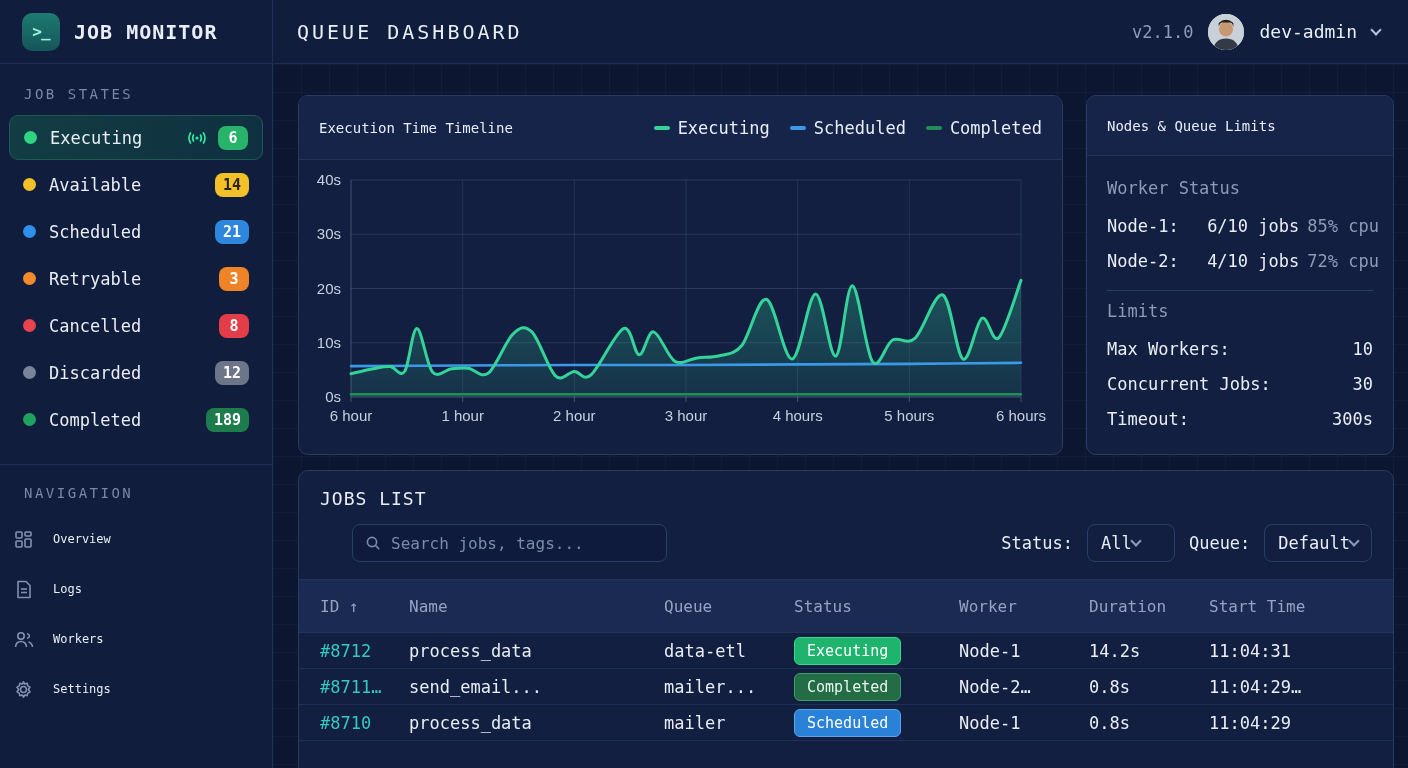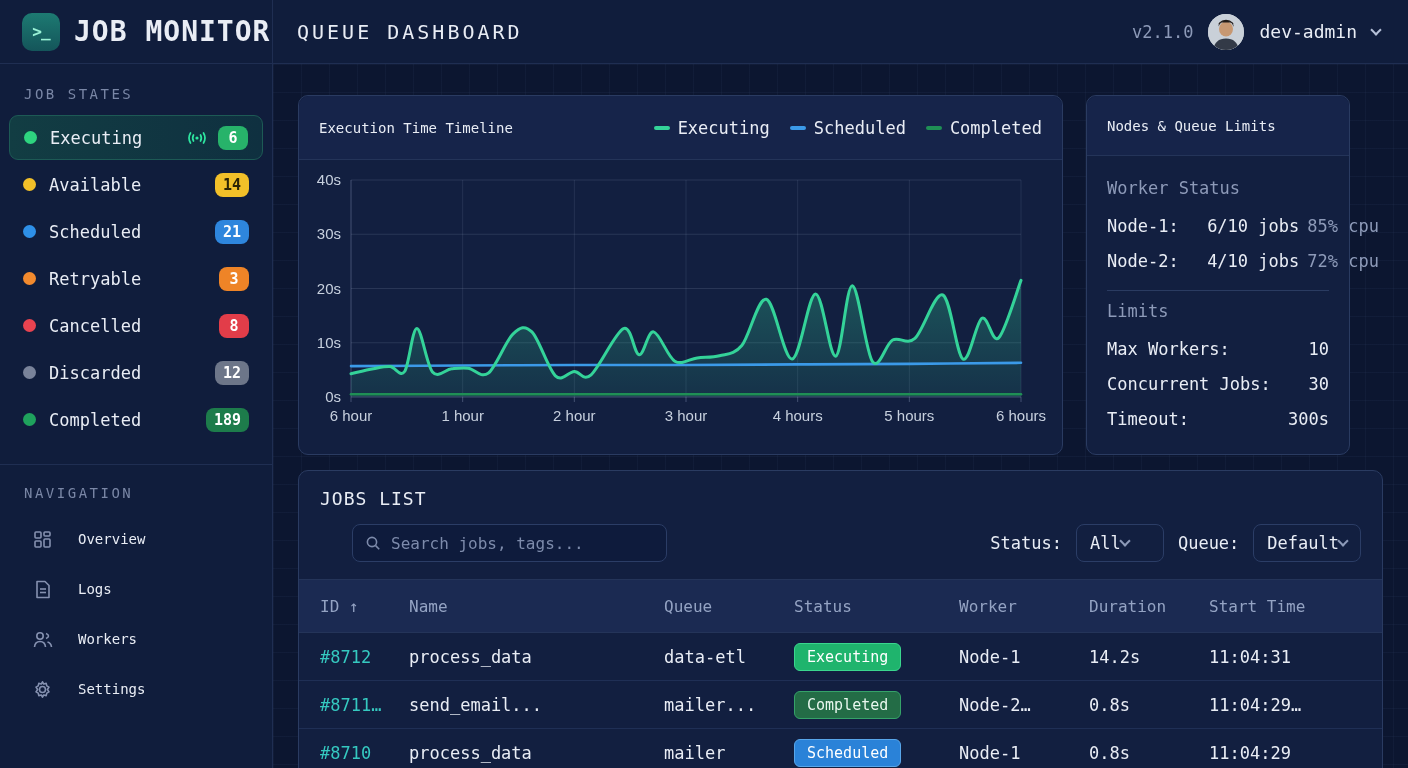--- a/index.html
+++ b/index.html
@@ -14,21 +14,21 @@
     position:fixed; top:0; left:0; width:1408px; height:64px;
     background:#101d3c; border-bottom:1px solid #1f2e52;
     display:flex; align-items:center; z-index:10;
   }
   .brand { width:273px; height:100%; display:flex; align-items:center; gap:14px;
     padding-left:22px; border-right:1px solid #1f2e52; }
   .term-icon { width:38px; height:38px; border-radius:10px;
     background:linear-gradient(180deg,#1d7a72,#14555a);
     display:flex; align-items:center; justify-content:center;
     color:#9af2d6; font-size:16px; font-weight:bold; letter-spacing:-1px; }
-  .brand-name { font-size:28px; font-weight:bold; letter-spacing:1px; }
+  .brand-name { font-size:20px; font-weight:bold; letter-spacing:1px; }
   .page-title { margin-left:24px; font-size:20px; letter-spacing:3px; }
   .header-right { margin-left:auto; display:flex; align-items:center; gap:15px; padding-right:28px; }
   .version { color:#8d9ab8; font-size:17px; }
   .avatar { width:36px; height:36px; border-radius:50%; overflow:hidden; background:#c9d0d8; }
   .username { font-size:18px; }
   .chev { width:8px; height:8px; border-right:2px solid #b6c1d8; border-bottom:2px solid #b6c1d8;
     transform:rotate(45deg); margin-top:-4px; }
   
   .layout { display:flex; padding-top:64px; height:768px; }
   .sidebar { width:273px; background:#101d3c; border-right:1px solid #1f2e52;
@@ -36,42 +36,42 @@
   .section-label { padding:0 24px; font-size:14px; color:#7a87a6; letter-spacing:2.5px; margin-bottom:13px; }
   .state-item { height:45px; margin:2px 9px; border-radius:9px; display:flex; align-items:center;
     gap:13px; padding:0 14px; font-size:17px; }
   .state-item.selected { background:linear-gradient(90deg,#123d43,#0f3040);
     border:1px solid #1d5a55; }
   .dot { width:13px; height:13px; border-radius:50%; flex-shrink:0; }
   .state-right { margin-left:auto; display:flex; align-items:center; gap:10px; }
   .badge { min-width:30px; padding:3px 8px; border-radius:8px; text-align:center;
     font-size:15px; font-weight:bold; }
   .sidebar-divider { border-top:1px solid #1f2e52; margin:22px 0 20px; }
-  .nav-item { height:50px; display:flex; align-items:center; gap:25px; padding:0 32px; font-size:14px; }
+  .nav-item { height:50px; display:flex; align-items:center; gap:19px; padding:0 13px; font-size:12px; }
   .nav-item svg { stroke:#8591b0; }
   
   .main { flex:1; padding:31px 25px 0 25px;
     background-image:
       linear-gradient(rgba(130,150,200,0.05) 1px, transparent 1px),
       linear-gradient(90deg, rgba(130,150,200,0.05) 1px, transparent 1px);
     background-size:28px 28px; }
   .top-row { display:flex; gap:23px; margin-bottom:15px; }
   .card { background:#121f40; border:1px solid #2a3b61; border-radius:10px; }
   .card-head { height:64px; display:flex; align-items:center; padding:0 20px;
     background:#16244a; border-bottom:1px solid #243459; border-radius:10px 10px 0 0; }
   .card-title { font-size:14px; }
   
   .chart-card { width:765px; height:360px; display:flex; flex-direction:column; }
   .legend { margin-left:auto; display:flex; gap:20px; align-items:center; }
   .legend-item { display:flex; align-items:center; gap:8px; font-size:17px; }
   .legend-dash { width:16px; height:4px; border-radius:2px; }
   .chart-body { flex:1; position:relative; }
   .chart-body svg { position:absolute; left:0; top:0; }
   
-  .nodes-card { width:264px; height:360px; }
+  .nodes-card { width:308px; height:360px; }
   .nodes-card .card-head { height:60px; }
   .nodes-body { padding:16px 20px; font-size:17px; }
   .muted { color:#8d9ab8; }
   .sub-title { margin:6px 0 10px; }
   .worker-row { display:flex; align-items:center; height:35px; gap:8px; white-space:pre; }
   .worker-row .cpu { margin-left:auto; }
   .inner-divider { border-top:1px solid #2a3b61; margin:12px 0 10px; }
   .kv-row { display:flex; align-items:center; height:35px; }
   .kv-row .val { margin-left:auto; }
   
@@ -86,21 +86,21 @@
   .search input::placeholder { color:#7d8bab; }
   .filters { margin-left:auto; display:flex; align-items:center; gap:14px; }
   .filter-label { font-size:17px; }
   .select { height:38px; min-width:88px; border:1px solid #2b3d66; border-radius:8px;
     display:flex; align-items:center; padding:0 13px; font-size:17px; }
   .select .chev { border-color:#8d9ab8; }
   .grid-cols { display:grid; grid-template-columns:110px 255px 130px 165px 130px 120px 1fr; align-items:center; }
   .thead { height:54px; background:#1b2a52; border-top:1px solid #243459;
     border-bottom:1px solid #243459; color:#94a3c3; font-size:16px; }
   .thead > div:first-child, .trow > div:first-child { padding-left:21px; }
-  .trow { height:48px; border-bottom:1px solid #1f2f55; font-size:17px; }
+  .trow { height:36px; border-bottom:1px solid #1f2f55; font-size:17px; }
   .cell-id { color:#35c9c0; }
   .status-pill { display:inline-block; padding:4px 12px; border-radius:6px; font-size:15px; }
 </style>
 </head>
 <body>
 
 <div class="header">
   <div class="brand">
     <div class="term-icon">&gt;_</div>
     <div class="brand-name">JOB MONITOR</div>

